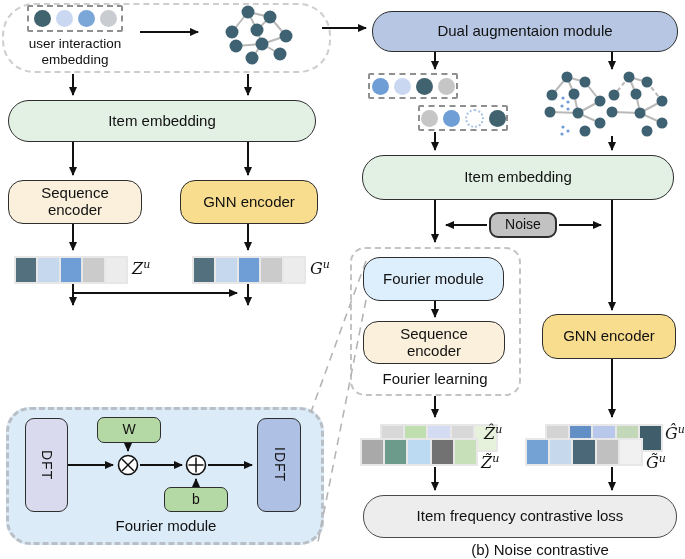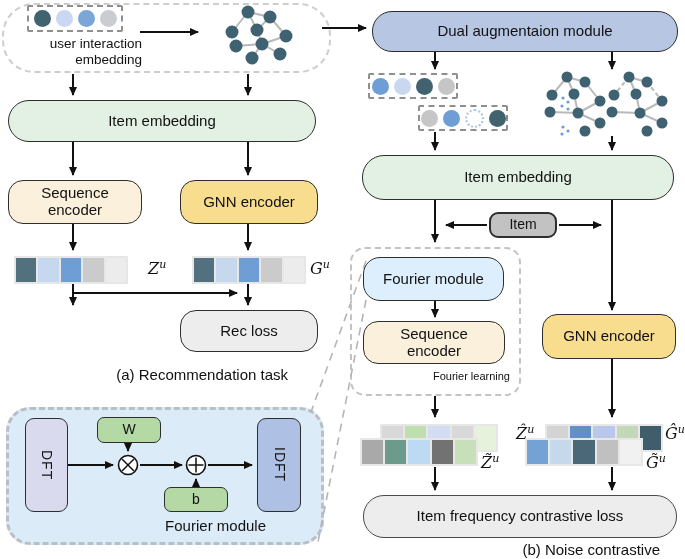--- a/index.html
+++ b/index.html
@@ -19,21 +19,21 @@
   .opcirc{fill:#fff;stroke:#111;stroke-width:1.6;}
   .opline{stroke:#111;stroke-width:1.5;}
   .dotbox{position:absolute;box-sizing:border-box;border:2px dashed #8f8f8f;border-radius:2px;
           display:flex;align-items:center;justify-content:center;gap:5px;z-index:3;background:#fff;}
   .dot{width:17px;height:17px;border-radius:50%;flex:none;}
   .dot.dropped{background:transparent;border:2px dotted #a9c4e4;width:15px;height:15px;}
   .bar{position:absolute;box-sizing:border-box;background:#e7e7e7;padding:2px;display:flex;gap:2px;z-index:3;}
   .bar .cell{flex:1 1 0;}
   .math{position:absolute;font-family:"DejaVu Serif",serif;font-style:italic;font-size:16px;z-index:4;}
   .math sup{font-size:11px;}
-  .cap{position:absolute;font-size:15px;text-align:right;z-index:4;}
+  .cap{position:absolute;font-size:15px;text-align:center;z-index:4;}
   .vtext{writing-mode:vertical-rl;text-orientation:mixed;letter-spacing:1px;font-size:14px;}
   .twoline span{display:block;}
 </style>
 </head>
 <body>
 
 <div id="stage">
 
   <div class="container" style="left:2px;top:3px;width:329px;height:70px;border:2px dashed #cdcdcd;border-radius:32px;"></div>
   <div class="container" style="left:6px;top:407px;width:318px;height:138px;background:var(--fourier_panel);
@@ -187,40 +187,36 @@
     <span>GNN encoder</span>
   </div>
 
   <div class="bar" style="left:14px;top:256px;width:114px;height:28px;">
     <div class="cell" style="background-color: rgb(83, 112, 126);"></div>
     <div class="cell" style="background-color: rgb(197, 216, 237);"></div>
     <div class="cell" style="background-color: rgb(111, 158, 214);"></div>
     <div class="cell" style="background-color: rgb(203, 203, 203);"></div>
     <div class="cell" style="background-color: rgb(236, 236, 236);"></div>
   </div>
-  <div class="math" style="left:132px;top:258px;margin-left:16px;">
+  <div class="math" style="left:132px;top:258px;">
     <i>Z</i><sup>u</sup>
   </div>
 
   <div class="bar" style="left:192px;top:256px;width:114px;height:28px;">
     <div class="cell" style="background-color: rgb(83, 112, 126);"></div>
     <div class="cell" style="background-color: rgb(197, 216, 237);"></div>
     <div class="cell" style="background-color: rgb(111, 158, 214);"></div>
     <div class="cell" style="background-color: rgb(203, 203, 203);"></div>
     <div class="cell" style="background-color: rgb(236, 236, 236);"></div>
   </div>
   <div class="math" style="left:310px;top:258px;">
     <i>G</i><sup>u</sup>
   </div>
 
-  <div class="box" style="left:180px;top:310px;width:138px;height:42px;border-radius:16px;background:var(--gray_box);">
-    <span>Rec loss</span>
-  </div>
-
-  <div class="cap" style="left:38px;top:366px;width:250px;">(a) Recommendation task</div>
+
 
   <div class="box" style="left:25px;top:418px;width:43px;height:94px;border-radius:9px;background:var(--dft_box);">
     <span class="vtext">DFT</span>
   </div>
   <div class="box" style="left:97px;top:417px;width:64px;height:26px;border-radius:7px;background:var(--green_param);font-size:14px;">
     <span>W</span>
   </div>
   <div class="box" style="left:164px;top:487px;width:64px;height:25px;border-radius:7px;background:var(--green_param);font-size:14px;">
     <span>b</span>
   </div>
@@ -244,51 +240,51 @@
     <div class="dot" style="background-color: rgb(111, 158, 214);"></div>
     <div class="dot dropped"></div>
     <div class="dot" style="background-color: rgb(65, 98, 111);"></div>
   </div>
 
   <div class="box" style="left:362px;top:155px;width:312px;height:45px;border-radius:22px;background:var(--green_box);">
     <span>Item embedding</span>
   </div>
 
   <div class="box" style="left:489px;top:212px;width:68px;height:26px;border-radius:9px;background:var(--noise_box);border-width:2px;font-size:14px;">
-    <span>Item</span>
+    <span>Noise</span>
   </div>
 
   <div class="box" style="left:363px;top:257px;width:141px;height:44px;border-radius:17px;background:var(--lightblue_box);">
     <span>Fourier module</span>
   </div>
   <div class="box twoline" style="left:363px;top:321px;width:142px;height:43px;border-radius:15px;background:var(--cream_box);">
     <span>Sequence</span>
       <span>encoder</span>
   </div>
-  <div class="cap" style="left:360px;top:370px;width:150px;font-size:11px;">Fourier learning</div>
+  <div class="cap" style="left:360px;top:370px;width:150px;font-size:15px;">Fourier learning</div>
 
   <div class="box" style="left:542px;top:314px;width:134px;height:45px;border-radius:15px;background:var(--yellow_box);">
     <span>GNN encoder</span>
   </div>
 
   <div class="bar" style="left:380px;top:424px;width:118px;height:28px;">
     <div class="cell" style="background-color: rgb(216, 216, 216);"></div>
     <div class="cell" style="background-color: rgb(191, 224, 174);"></div>
     <div class="cell" style="background-color: rgb(211, 220, 242);"></div>
     <div class="cell" style="background-color: rgb(216, 216, 216);"></div>
     <div class="cell" style="background-color: rgb(230, 242, 220);"></div>
   </div>
   <div class="bar" style="left:360px;top:438px;width:118px;height:28px;z-index:4;">
     <div class="cell" style="background-color: rgb(169, 169, 169);"></div>
     <div class="cell" style="background-color: rgb(108, 154, 139);"></div>
     <div class="cell" style="background-color: rgb(188, 218, 241);"></div>
     <div class="cell" style="background-color: rgb(114, 114, 114);"></div>
     <div class="cell" style="background-color: rgb(200, 224, 186);"></div>
   </div>
-  <div class="math" style="left:516px;top:423px;">
+  <div class="math" style="left:484px;top:423px;">
     <i>Ẑ</i><sup>u</sup>
   </div>
   <div class="math" style="left:481px;top:452px;">
     <i>Z̃</i><sup>u</sup>
   </div>
 
   <div class="bar" style="left:545px;top:424px;width:118px;height:28px;">
     <div class="cell" style="background-color: rgb(212, 212, 212);"></div>
     <div class="cell" style="background-color: rgb(97, 143, 198);"></div>
     <div class="cell" style="background-color: rgb(183, 200, 234);"></div>

